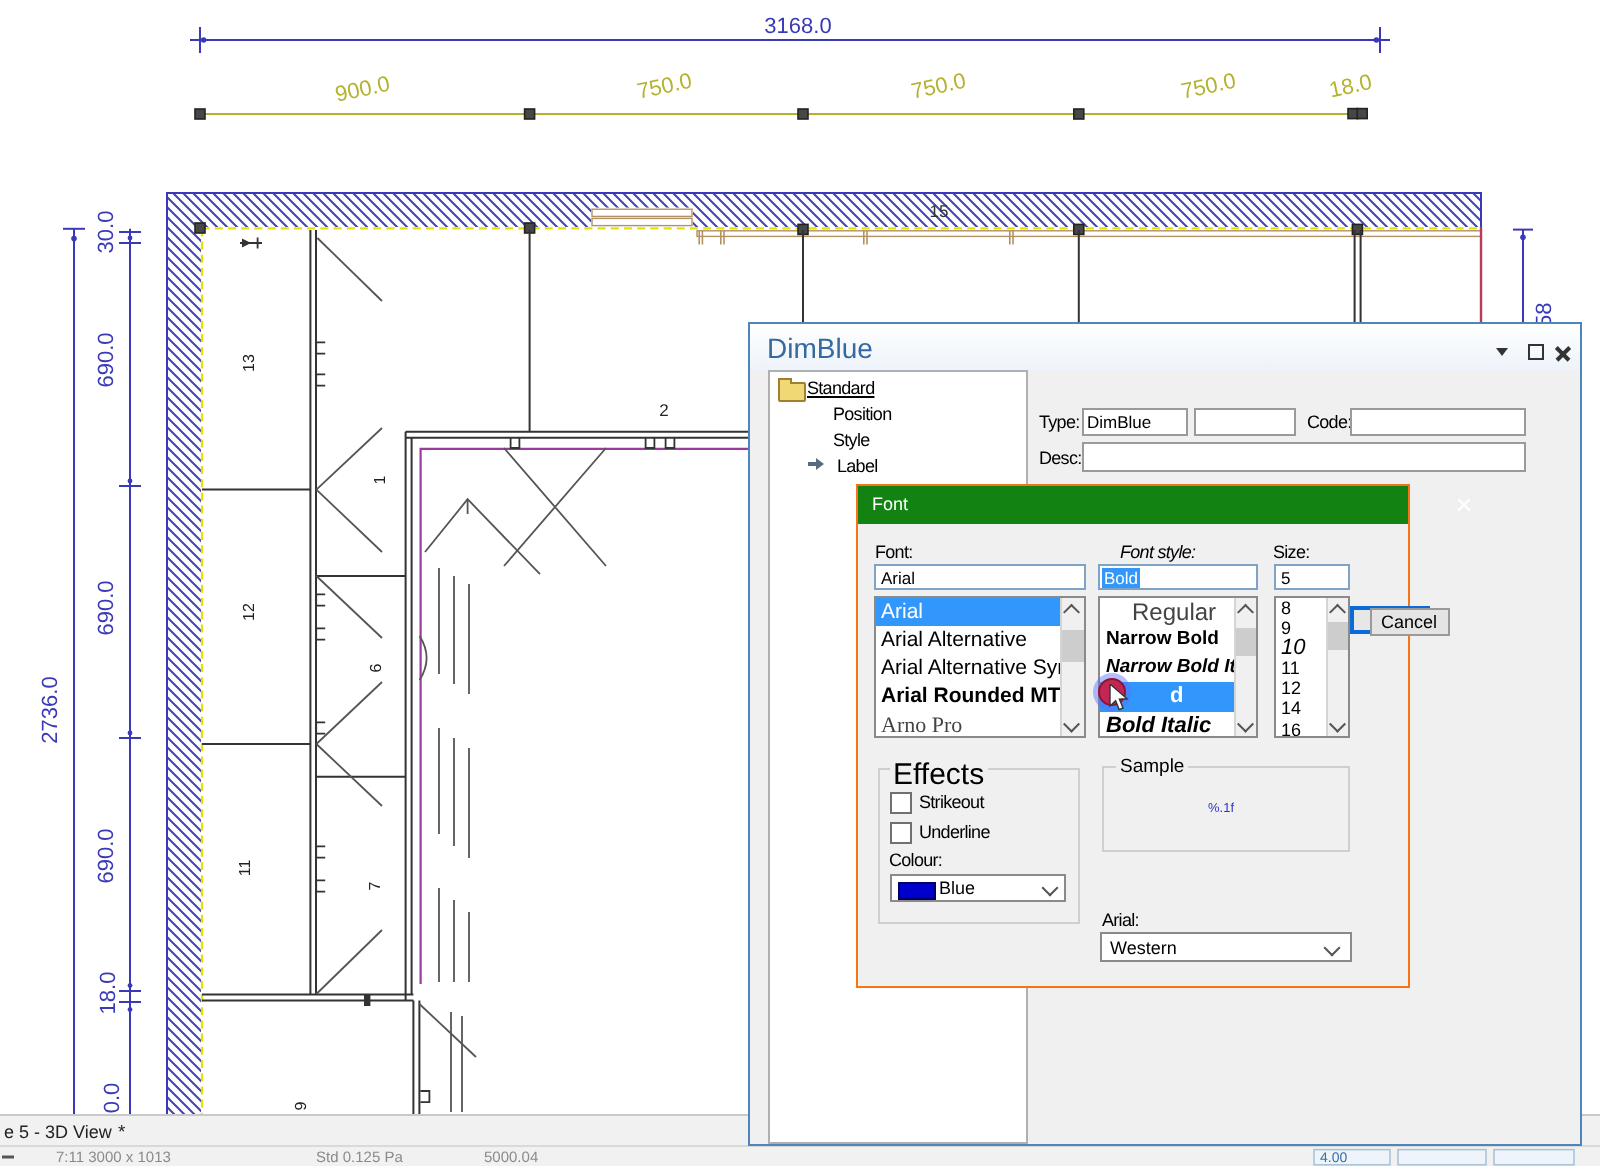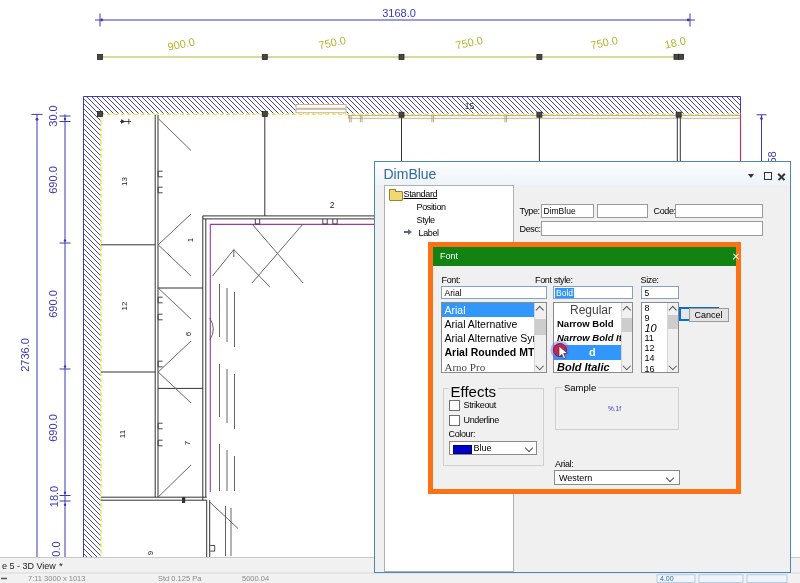--- a/index.html
+++ b/index.html
@@ -219,31 +219,31 @@
   </div>
   <span class="lbl" style="left:145px;top:44px;">Type:</span>
   <div class="fld" style="left:166px;top:41.5px;width:53px;height:14px;padding:1.5px 0 0 2px;">DimBlue</div>
   <div class="fld" style="left:222px;top:41.5px;width:51px;height:14px;"></div>
   <span class="lbl" style="left:279px;top:44px;">Code:</span>
   <div class="fld" style="left:300.5px;top:41.5px;width:88px;height:14px;"></div>
   <span class="lbl" style="left:145px;top:61.5px;">Desc:</span>
   <div class="fld" style="left:166px;top:59px;width:222.5px;height:14.5px;"></div>
 </div>
 
-<div class="dlg" id="fontdlg" style="left:428px;top:242px;width:313px;height:252px;
-  background:#f0f0f0;border:5px solid #f97316;">
+<div class="dlg" id="fontdlg" style="left:428px;top:242px;width:277px;height:252px;
+  background:#f0f0f0;border:1px solid #f97316;">
   <div style="position:absolute;left:0;top:0;width:100%;height:18.5px;background:#128312;"></div>
   <span style="position:absolute;left:7px;top:4px;font-size:9px;color:#fff;">Font</span>
   <div style="position:absolute;left:299px;top:6px;width:7px;height:7px;">
     <div style="position:absolute;left:-0.5px;top:2.8px;width:8px;height:1.4px;background:#fff;transform:rotate(45deg);"></div>
     <div style="position:absolute;left:-0.5px;top:2.8px;width:8px;height:1.4px;background:#fff;transform:rotate(-45deg);"></div>
   </div>
 
   <span class="lbl" style="left:8.5px;top:27.5px;">Font:</span>
-  <span class="lbl" style="left:102px;top:27.5px;">Font style:</span>
+  <span class="lbl" style="left:131px;top:27.5px;font-style:italic;">Font style:</span>
   <span class="lbl" style="left:207.5px;top:27.5px;">Size:</span>
 
   <div class="fld" style="left:7.5px;top:38.5px;width:106px;height:13.5px;border-color:#7fa3c4;
     padding:1.5px 0 0 3px;">Arial</div>
   <div class="fld" style="left:120px;top:38.5px;width:80px;height:13.5px;border-color:#7fa3c4;">
     <span style="background:#3297fd;color:#fff;padding:0 1px;font-size:8.5px;
       position:absolute;left:1px;top:1px;">Bold</span>
       </div>
   <div class="fld" style="left:207.5px;top:38.5px;width:38.5px;height:13.5px;padding:1.5px 0 0 3px;border-color:#7fa3c4;">5</div>
 

